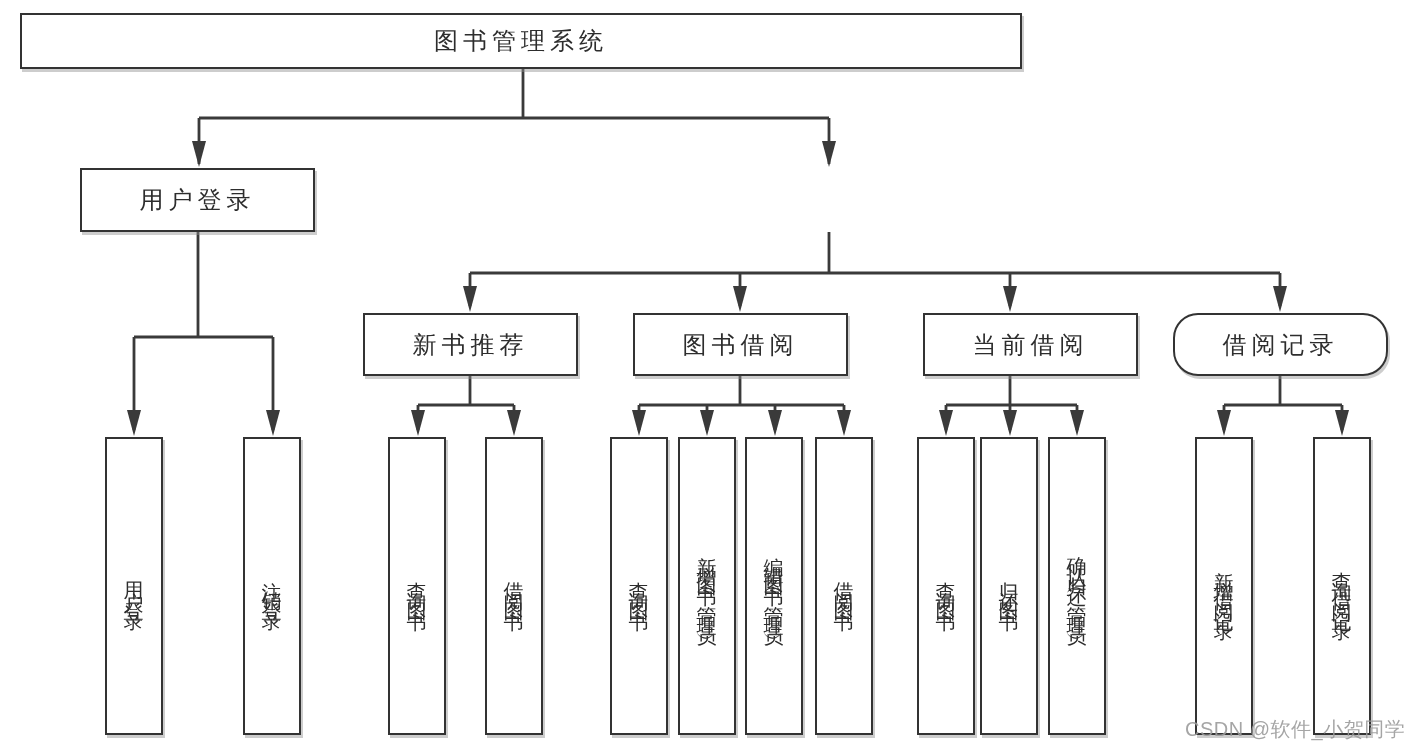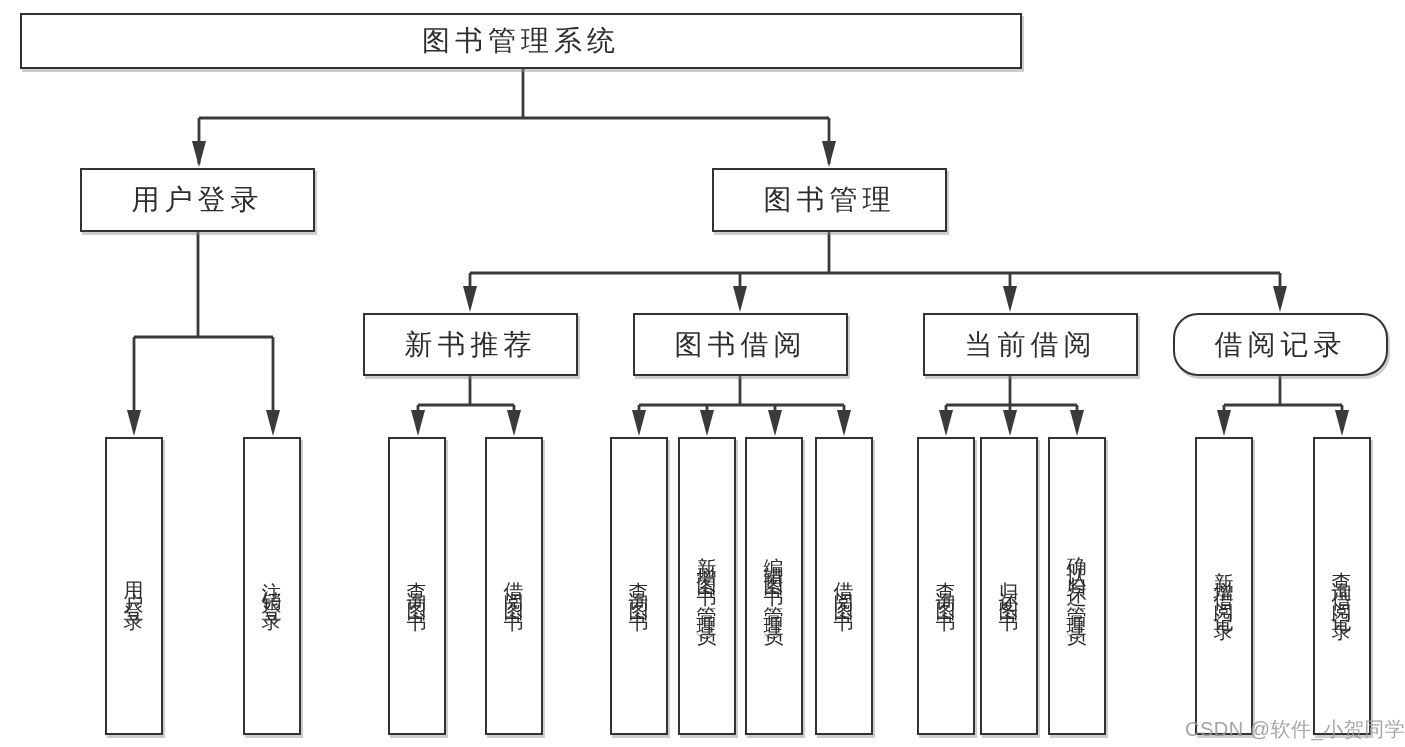--- a/index.html
+++ b/index.html
@@ -19,21 +19,21 @@
   .node {
     position: absolute;
     box-sizing: border-box;
     background: #ffffff;
     border: 2.5px solid #333333;
     box-shadow: 2px 3px 0 rgba(145,145,145,0.45);
     display: flex;
     align-items: center;
     justify-content: center;
     color: #2d2d2d;
-    font-size: 28px;
+    font-size: 24px;
     letter-spacing: 5px;
     line-height: 1;
     white-space: nowrap;
   }
   .leaf {
     top: 437px;
     width: 58px;
     height: 298px;
     writing-mode: vertical-rl;
     letter-spacing: 10px;
@@ -110,21 +110,20 @@
       <polygon points="1003,410 1017,410 1010,436"></polygon>
       <polygon points="1070,410 1084,410 1077,436"></polygon>
       <polygon points="1217,410 1231,410 1224,436"></polygon>
       <polygon points="1335,410 1349,410 1342,436"></polygon>
     </g>
   </svg>
 
   <div class="node n-root">图书管理系统</div>
 
   <div class="node n-login">用户登录</div>
-  <div class="node n-mgmt">图书管理</div>
 
   <div class="node n-newbook">新书推荐</div>
   <div class="node n-borrow">图书借阅</div>
   <div class="node n-current">当前借阅</div>
   <div class="node n-records">借阅记录</div>
 
   <div class="node leaf l1">用户登录</div>
   <div class="node leaf l2">注销登录</div>
   <div class="node leaf l3">查询图书</div>
   <div class="node leaf l4">借阅图书</div>

